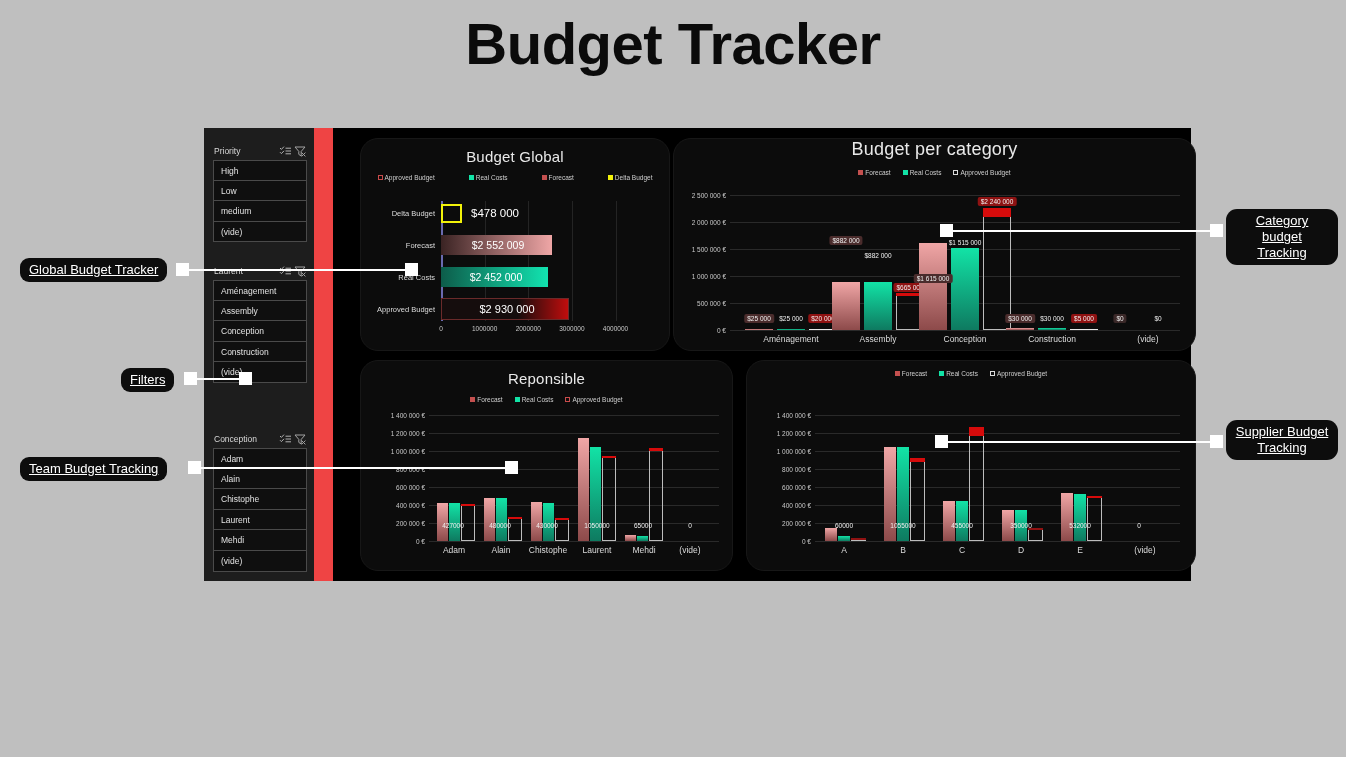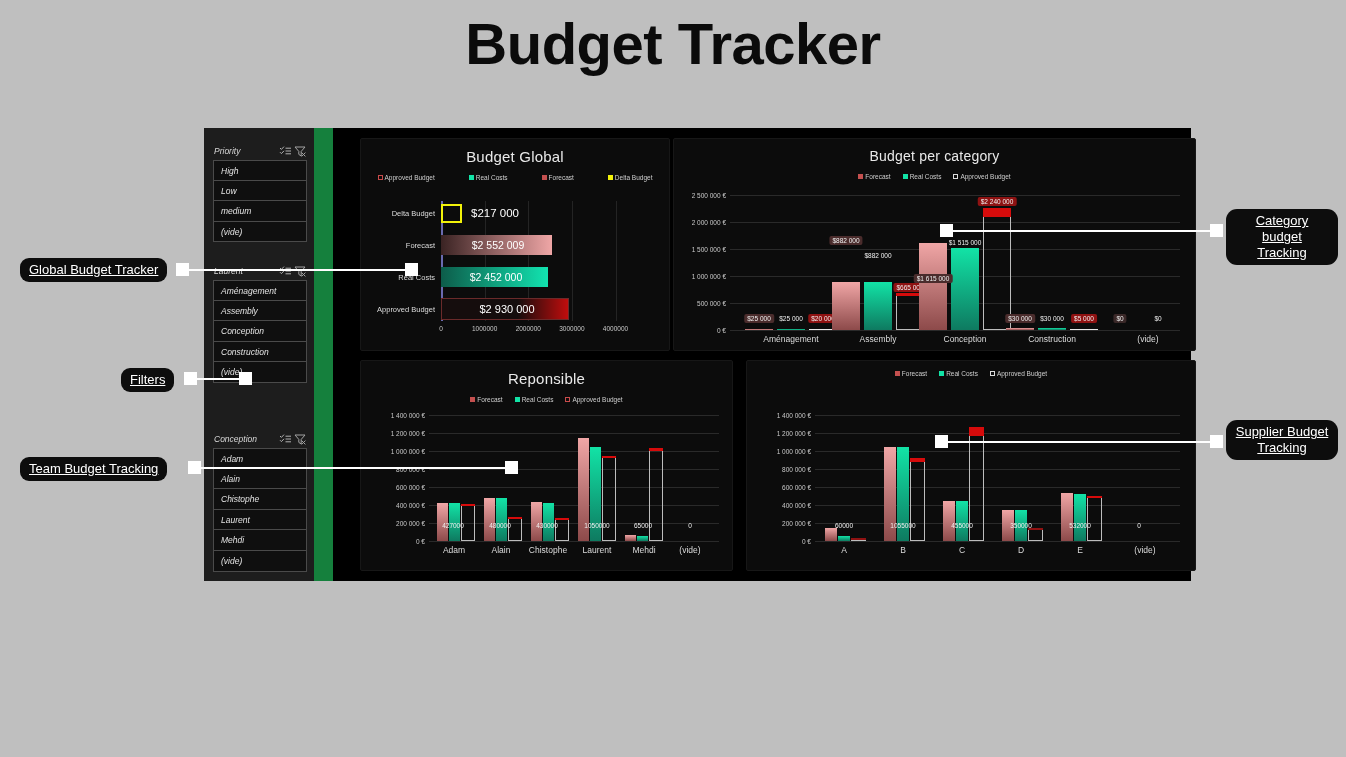--- a/index.html
+++ b/index.html
@@ -21,22 +21,21 @@
 
   
   .dashboard {
     position: absolute; left: 204px; top: 128px;
     width: 987px; height: 453px;
     background: #000000;
   }
   .sidebar {
     position: absolute; left: 0; top: 0;
     width: 129px; height: 453px;
-    background: #15803d;
-    font-style: italic;
+    background: #ef4444;
   }
   .filters-bg {
     position: absolute; left: 0; top: 0;
     width: 110px; height: 453px;
     background: #1d1d1d;
   }
   .canvas {
     position: absolute; left: 129px; top: 0;
     width: 858px; height: 453px;
     background: #000;
@@ -62,21 +61,21 @@
     color: #e2e2e2; font-size: 8.5px;
     padding-left: 7px; margin-bottom: 0;
     white-space: nowrap; overflow: hidden;
   }
   .slicer-item + .slicer-item { border-top: none; }
 
   
   .card {
     position: absolute;
     background: #0c0c0c;
-    border-radius: 2px;
+    border-radius: 18px;
     border: 1px solid #171717;
   }
   .card-title {
     text-align: center; color: #e9e9e9;
     font-weight: 400; letter-spacing: .2px;
   }
   .legend {
     display: flex; justify-content: center; align-items: center;
     gap: 14px; color: #cfcfcf;
   }
@@ -277,21 +276,21 @@
         <div class="plot" style="left:80px; top:62px; width:192px; height:120px;">
 
           <div class="vgrid" style="left:0px; background:#6a6ab0; width:1.5px;"></div>
           <div class="vgrid" style="left:43.6px;"></div>
           <div class="vgrid" style="left:87.3px;"></div>
           <div class="vgrid" style="left:130.9px;"></div>
           <div class="vgrid" style="left:174.5px;"></div>
 
           <span class="hlab" style="top:12px;">Delta Budget</span>
           <div class="hbar delta" style="left:0; top:3px; height:19px; width:20.9px;"></div>
-          <span class="hval" style="left:30px; top:12px; transform:translateY(-50%); font-size:11.5px;">$217 000</span>
+          <span class="hval" style="left:30px; top:12px; transform:translateY(-50%); font-size:11.5px;">$478 000</span>
 
           <span class="hlab" style="top:44px;">Forecast</span>
           <div class="hbar forecast" style="left:0; top:34px; height:20px; width:111.4px;"></div>
           <span class="hval" style="left:57px; top:44px; font-size:10.5px;">$2 552 009</span>
 
           <span class="hlab" style="top:76px;">Real Costs</span>
           <div class="hbar real" style="left:0; top:66px; height:20px; width:107px;"></div>
           <span class="hval" style="left:55px; top:76px; font-size:10.5px;">$2 452 000</span>
 
           <span class="hlab" style="top:108px;">Approved Budget</span>
@@ -300,21 +299,21 @@
 
           <span class="xtick" style="left:0px; top:124px;">0</span>
           <span class="xtick" style="left:43.6px; top:124px;">1000000</span>
           <span class="xtick" style="left:87.3px; top:124px;">2000000</span>
           <span class="xtick" style="left:130.9px; top:124px;">3000000</span>
           <span class="xtick" style="left:174.5px; top:124px;">4000000</span>
         </div>
       </div>
 
       <div class="card" style="left:340px; top:10px; width:523px; height:213px;">
-        <div class="card-title" style="margin-top:9px; font-size:14px;">Budget per category</div>
+        <div class="card-title" style="font-size:18px;">Budget per category</div>
         <div class="legend" style="margin-top:9px; font-size:6.5px; gap:12px;">
           <span class="leg">
             <i class="swatch" style="background:#c4504f"></i>
             <span>Forecast</span>
           </span>
           <span class="leg">
             <i class="swatch" style="background:#12e3a6"></i>
             <span>Real Costs</span>
           </span>
           <span class="leg">

